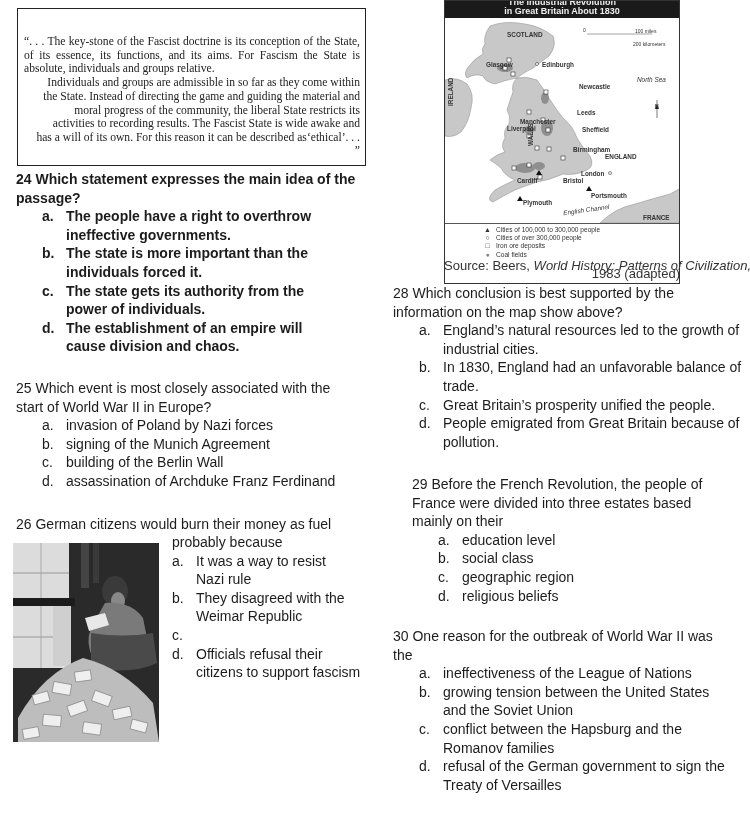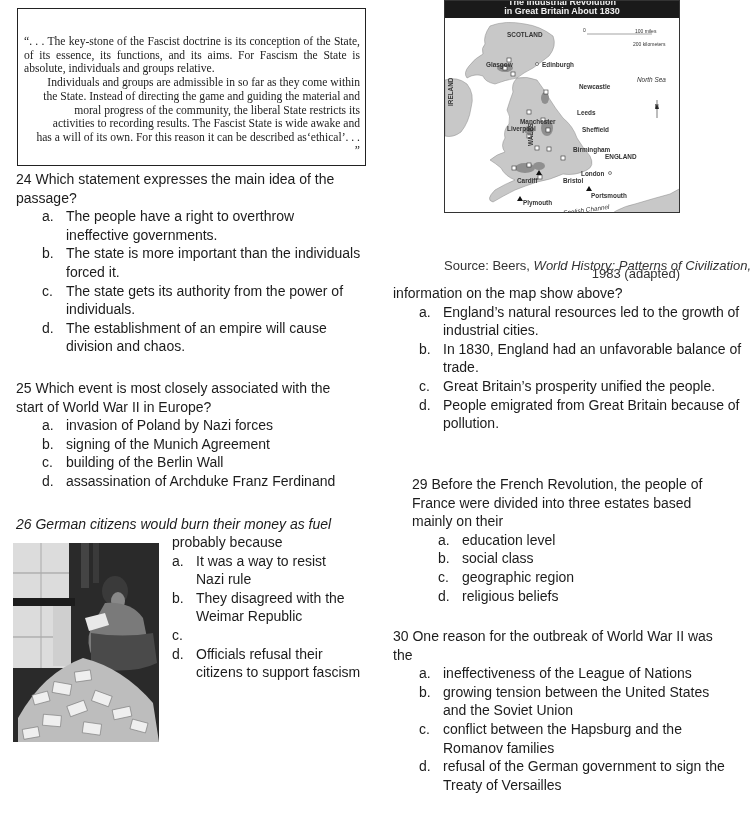--- a/index.html
+++ b/index.html
@@ -15,21 +15,21 @@
   .quote-box .cite i { font-style:italic; }
 
   .q { font-size:14px; line-height:18.6px; color:#1c1c1c; }
   .q .stem { margin:0; }
   .opts { margin:0; padding:0; list-style:none; }
   .opts li { display:flex; }
   .opts .letter { flex:0 0 auto; }
   .opts .txt { flex:1 1 auto; }
 
   
-  .map { left:444px; top:0; width:236px; height:213px; border:1px solid #333; box-sizing:border-box; background:#fff; overflow:hidden; }
+  .map { left:444px; top:0; width:236px; height:284px; border:1px solid #333; box-sizing:border-box; background:#fff; overflow:hidden; }
   .map-title { position:absolute; left:0; top:0; width:100%; height:17px; background:#1a1a1a; color:#eee; font-weight:bold; font-size:9px; line-height:8.5px; text-align:center; overflow:hidden; }
   .map-title span { display:block; }
   .map-title .t1 { margin-top:-3px; }
   .legend { position:absolute; left:0; top:222px; width:100%; height:36px; border-top:1px solid #555; font-size:6.6px; line-height:8.2px; color:#333; padding-left:38px; box-sizing:border-box; padding-top:2px; }
   .legend div { display:flex; align-items:center; white-space:nowrap; }
   .legend .sym { width:9px; display:inline-block; text-align:center; margin-right:4px; font-size:7px; }
   .map-source { left:444px; top:262px; width:236px; font-size:13px; line-height:7.6px; color:#333; text-align:right; }
   .map-source .s1 { white-space:nowrap; }
   .map-label { position:absolute; font-size:6.4px; font-weight:bold; color:#333; white-space:nowrap; }
   .photo { left:13px; top:543px; width:146px; height:199px; background:#222; overflow:hidden; }
@@ -40,21 +40,21 @@
 <div class="abs quote-box">
   <p class="q1">“. . . The key-stone of the Fascist doctrine is its conception of the State, of its essence, its functions, and its aims. For Fascism the State is absolute, individuals and groups relative.</p>
   <p class="q2">Individuals and groups are admissible in so far as they come within</p>
   <p class="q2">the State. Instead of directing the game and guiding the material and</p>
   <p class="q2">moral progress of the community, the liberal State restricts its</p>
   <p class="q2">activities to recording results. The Fascist State is wide awake and</p>
   <p class="q2">has a will of its own. For this reason it can be described as‘ethical’. . .</p>
   <p class="endq">”</p>
 </div>
 
-<div class="abs q" style="left:16px; top:170px; width:360px;">
+<div class="abs q" style="left:16px; top:170px; width:360px;font-weight:bold;">
   <p class="stem">24  Which statement expresses the main idea of the</p>
   <p class="stem">passage?</p>
   <ul class="opts" style="padding-left:26px;">
     <li>
         <span class="letter" style="width:24px">a.</span>
         <span class="txt" style="max-width:265px">The people have a right to overthrow ineffective governments.</span>
       </li>
     <li>
         <span class="letter" style="width:24px">b.</span>
         <span class="txt">The state is more important than the individuals forced it.</span>
@@ -86,21 +86,21 @@
         <span class="letter" style="width:24px">c.</span>
         <span class="txt">building of the Berlin Wall</span>
       </li>
     <li>
         <span class="letter" style="width:24px">d.</span>
         <span class="txt">assassination of Archduke Franz Ferdinand</span>
       </li>
   </ul>
 </div>
 
-<div class="abs q" style="left:16px; top:515px; width:360px;font-style:italic;">26  German citizens would burn their money as fuel</div>
+<div class="abs q" style="left:16px; top:515px; width:360px;">26  German citizens would burn their money as fuel</div>
 <div class="abs photo">
   <svg width="146" height="199" viewBox="0 0 146 199">
     <rect width="146" height="199" fill="#2a2a2a"></rect>
 
     <rect x="0" y="0" width="56" height="125" fill="#dcdcdc"></rect>
     <line x1="0" y1="30" x2="56" y2="30" stroke="#999" stroke-width="1"></line>
     <line x1="0" y1="62" x2="56" y2="62" stroke="#999" stroke-width="1"></line>
     <line x1="0" y1="94" x2="56" y2="94" stroke="#999" stroke-width="1"></line>
     <line x1="28" y1="0" x2="28" y2="125" stroke="#aaa" stroke-width="1"></line>
     <rect x="0" y="55" width="62" height="8" fill="#1c1c1c"></rect>
@@ -248,20 +248,21 @@
         <span>Coal fields</span>
       </div>
   </div>
 </div>
 <div class="abs map-source">
   <div class="s1"><span>Source: Beers, </span><i>World History: Patterns of Civilization,</i></div>
   <div>1983 (adapted)</div>
 </div>
 
 <div class="abs q" style="left:393px; top:284px; width:357px;">
+  <p class="stem">28  Which conclusion is best supported by the</p>
   <p class="stem">information on the map show above?</p>
   <ul class="opts" style="padding-left:26px;">
     <li>
         <span class="letter" style="width:24px">a.</span>
         <span class="txt">England’s natural resources led to the growth of industrial cities.</span>
       </li>
     <li>
         <span class="letter" style="width:24px">b.</span>
         <span class="txt">In 1830, England had an unfavorable balance of trade.</span>
       </li>

